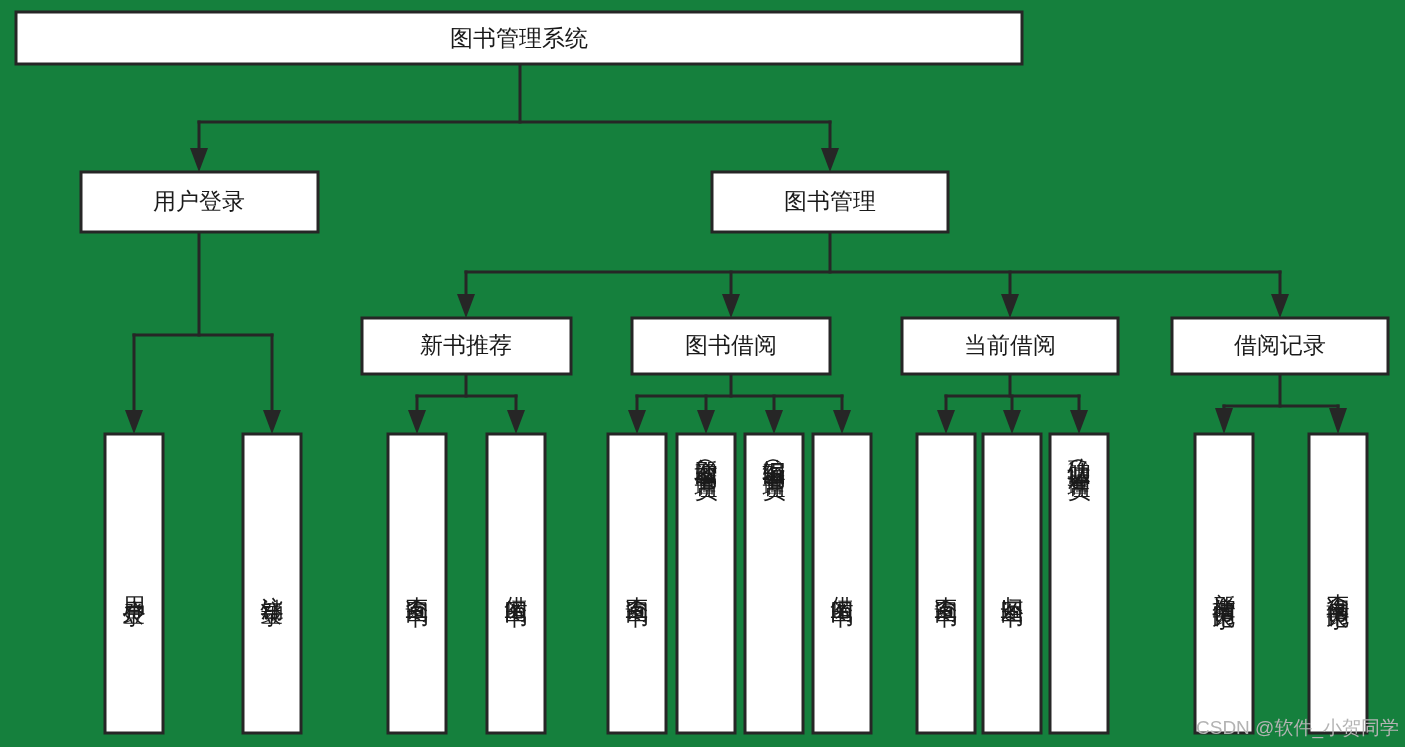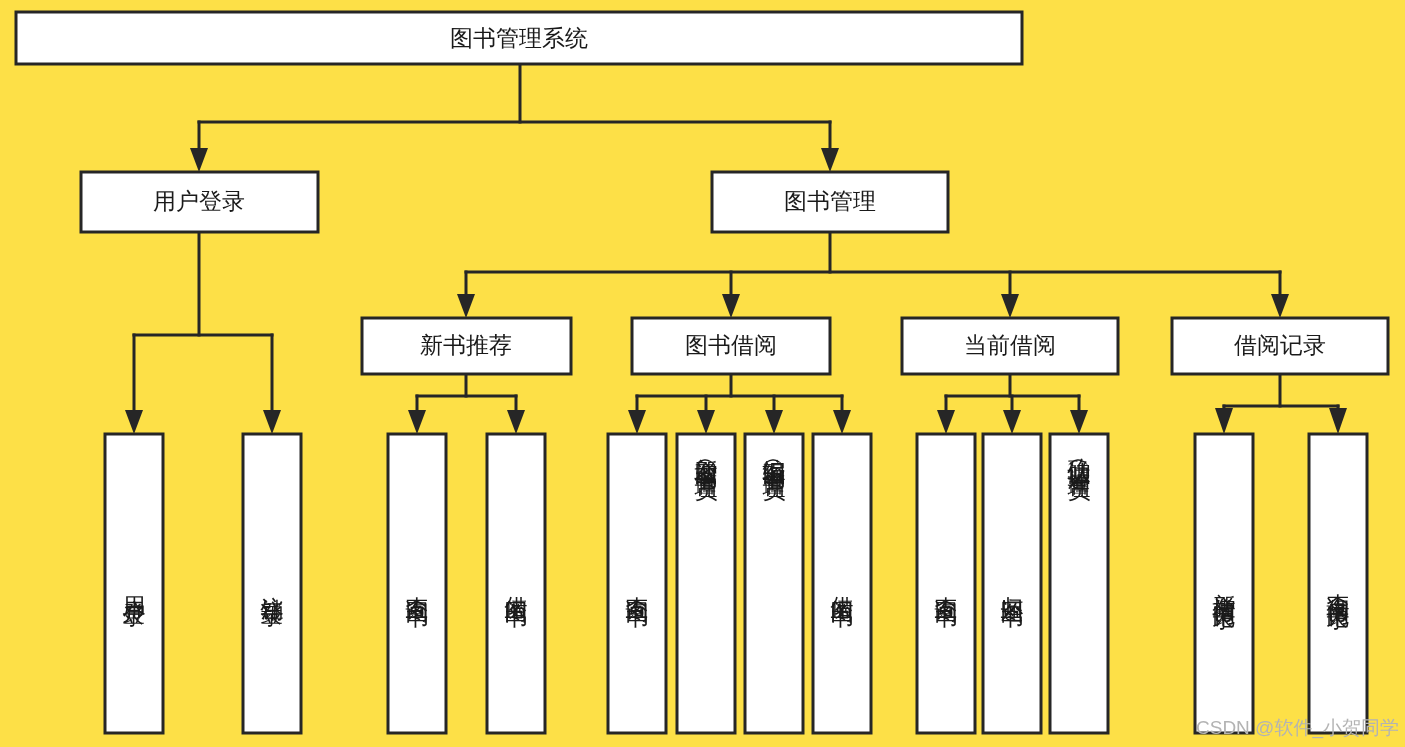--- a/index.html
+++ b/index.html
@@ -8,21 +8,21 @@
     padding: 0;
     background: #ffffff;
   }
   body {
     font-family: "Liberation Sans", "DejaVu Sans", sans-serif;
   }
   #diagram-root {
     position: relative;
     width: 1405px;
     height: 747px;
-    background: #fde047;
+    background: #15803d;
     overflow: hidden;
   }
   svg.diagram-canvas {
     position: absolute;
     left: 0;
     top: 0;
     width: 1405px;
     height: 747px;
     display: block;
   }

